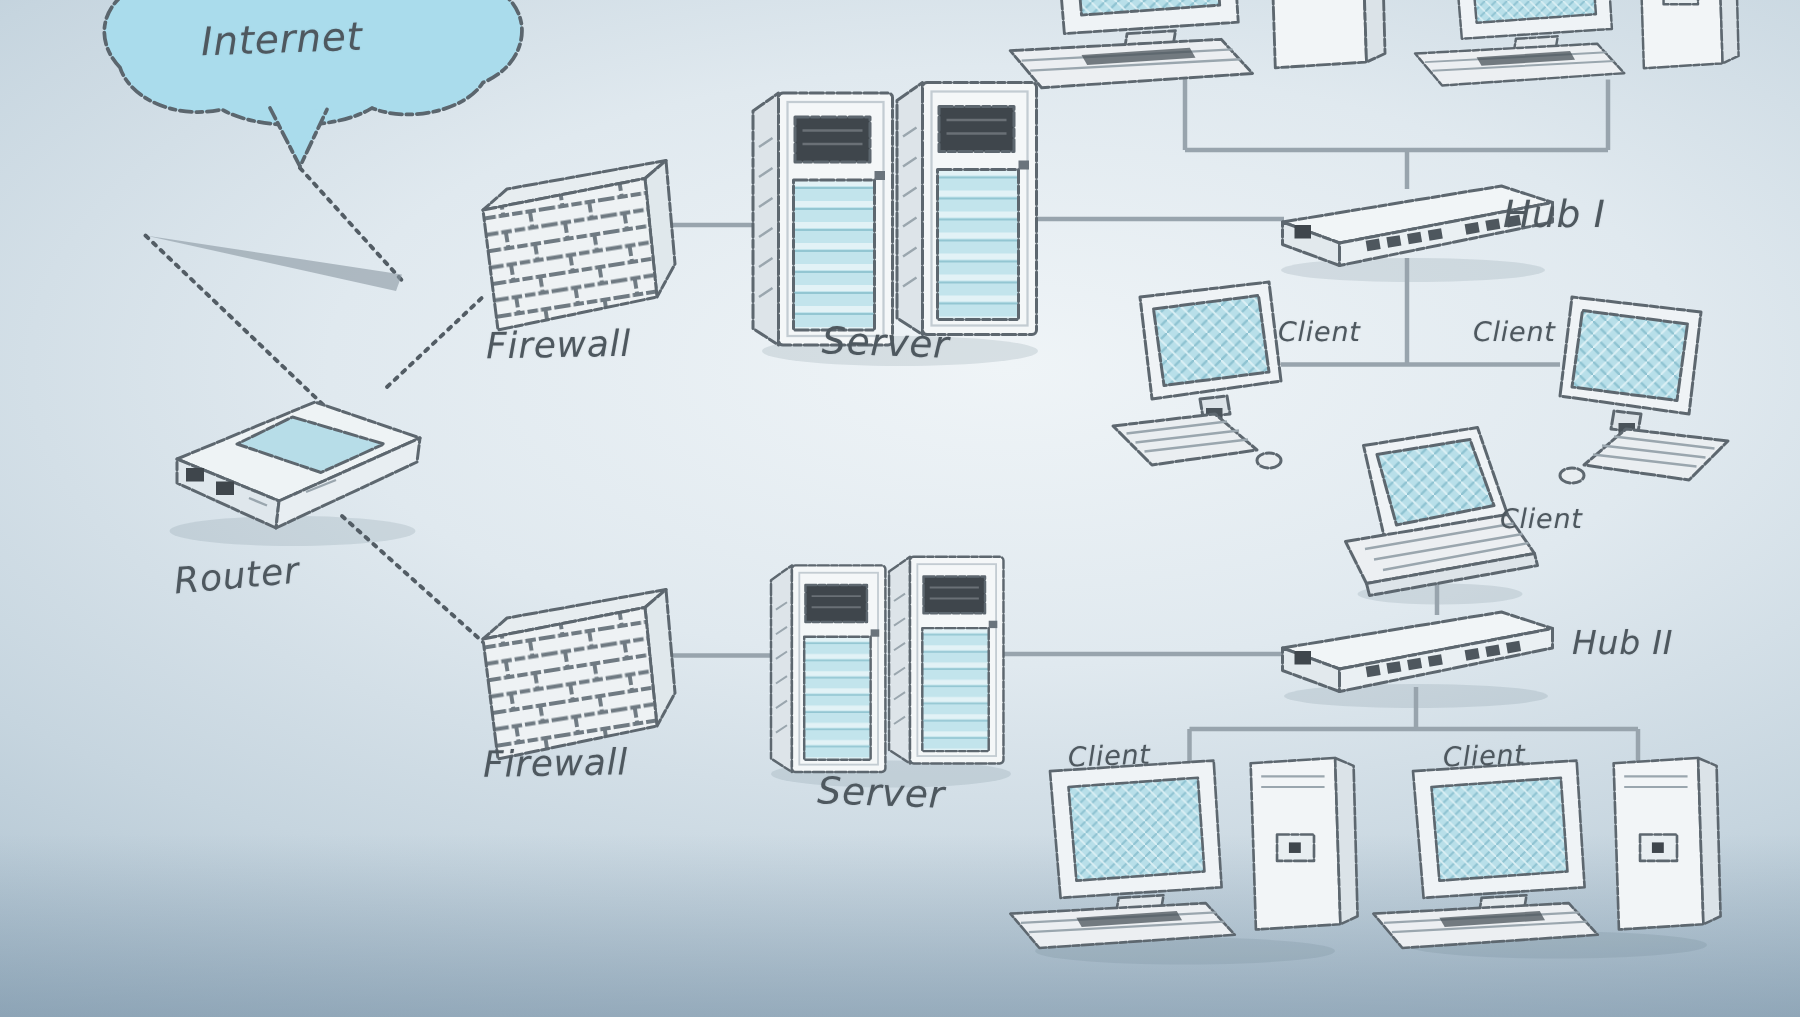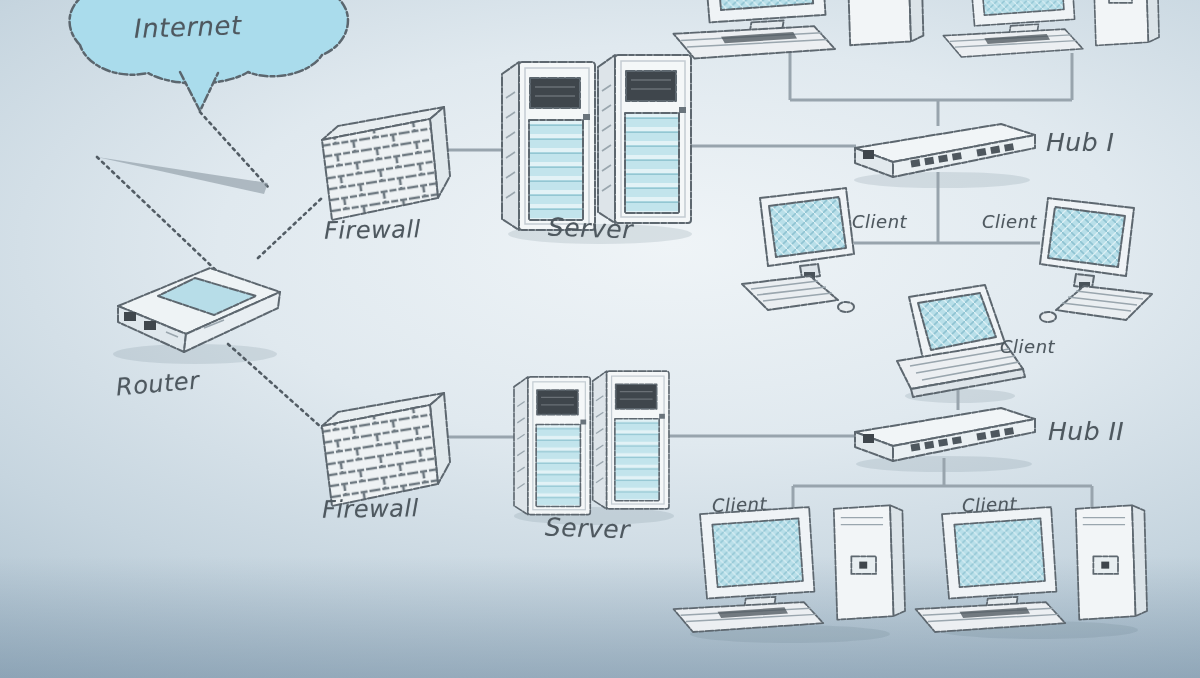--- a/index.html
+++ b/index.html
@@ -202,22 +202,22 @@
   </g>
   <g transform="translate(942,500) scale(0.88)">
     <use href="#sym-desktop-full"></use>
   </g>
 </svg>
 
   <div class="lbl" style="left:134px;top:12px;font-size:26px;transform:rotate(-2deg);">Internet</div>
   <div class="lbl" style="left:116px;top:370px;font-size:24px;transform:rotate(-5deg);">Router</div>
   <div class="lbl" style="left:324px;top:216px;font-size:24px;transform:rotate(-1deg);">Firewall</div>
   <div class="lbl" style="left:548px;top:214px;font-size:25px;transform:rotate(2deg);">Server</div>
-  <div class="lbl" style="left:1046px;top:128px;font-size:25px;">Hub I</div>
+  <div class="lbl" style="left:1002px;top:128px;font-size:25px;">Hub I</div>
   <div class="lbl" style="left:852px;top:211px;font-size:18px;">Client</div>
   <div class="lbl" style="left:982px;top:211px;font-size:18px;">Client</div>
   <div class="lbl" style="left:1000px;top:336px;font-size:18px;">Client</div>
-  <div class="lbl" style="left:1048px;top:417px;font-size:25px;font-style:italic;">Hub II</div>
+  <div class="lbl" style="left:1048px;top:417px;font-size:22px;font-style:italic;">Hub II</div>
   <div class="lbl" style="left:322px;top:495px;font-size:24px;transform:rotate(-1deg);">Firewall</div>
   <div class="lbl" style="left:545px;top:514px;font-size:25px;transform:rotate(2deg);">Server</div>
   <div class="lbl" style="left:712px;top:494px;font-size:18px;transform:rotate(-2deg);">Client</div>
   <div class="lbl" style="left:962px;top:494px;font-size:18px;transform:rotate(-2deg);">Client</div>
 </div>
 
 </body></html>

